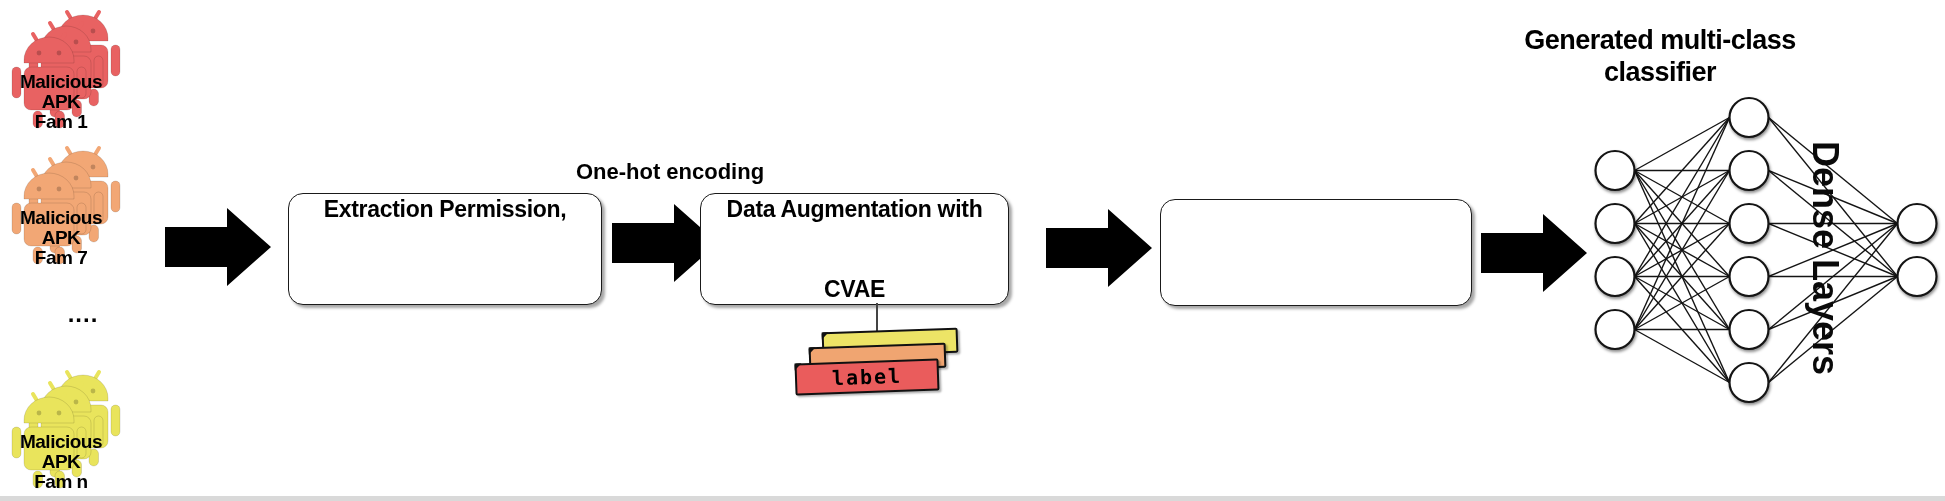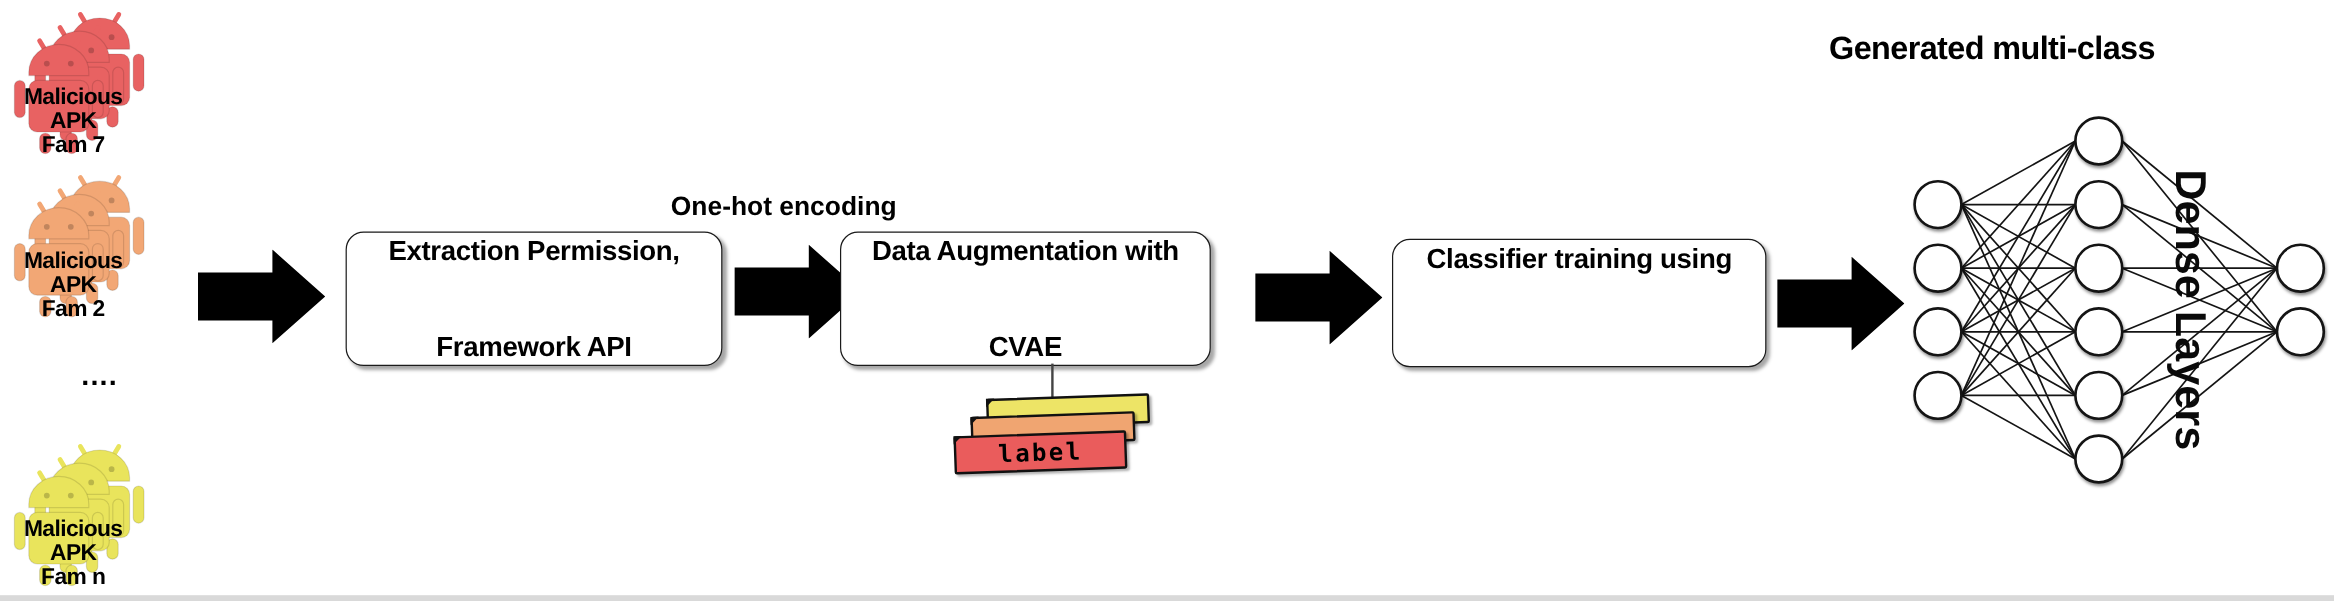--- a/index.html
+++ b/index.html
@@ -13,21 +13,21 @@
   .ellipsis{position:absolute;left:48px;top:300px;width:70px;text-align:center;
             font-weight:700;font-size:24px;letter-spacing:1px;color:#000;}
   
   .fat-arrow{position:absolute;width:106px;height:78px;}
   
   .pbox{position:absolute;background:#fff;border:1.6px solid #1a1a1a;border-radius:15px;
         box-shadow:3px 3px 3px rgba(0,0,0,0.35);display:flex;flex-direction:column;
         align-items:center;justify-content:space-between;text-align:center;
         font-weight:700;font-size:23px;line-height:30px;letter-spacing:-0.3px;color:#000;}
   
-  .onehot{position:absolute;left:559px;top:159px;width:222px;text-align:left;
+  .onehot{position:absolute;left:559px;top:159px;width:222px;text-align:center;
           font-weight:700;font-size:22px;color:#000;}
   
   .connector{position:absolute;left:876px;top:303px;width:1.6px;height:33px;background:#444;}
   
   .cards{position:absolute;left:790px;top:326px;width:178px;height:78px;}
   .card{position:absolute;border:2px solid #111;border-radius:2px;
         box-shadow:2px 2px 2px rgba(0,0,0,0.3);transform:rotate(-2deg);}
   .card::before{content:'';position:absolute;left:-2px;top:-2px;width:0;height:0;
         border-left:7px solid #111;border-bottom:7px solid transparent;}
   .card-back{left:32px;top:4px;width:132px;height:21px;}
@@ -73,34 +73,34 @@
 
   <div class="droid-group" style="left: 8px; top: 4px; --droid: #e86262;">
     <svg width="120" height="132" viewBox="0 0 120 132">
       <use href="#droid" x="34" y="0"></use>
         <use href="#droid" x="17" y="11"></use>
         <use href="#droid" x="0" y="22"></use>
     </svg>
     <div class="droid-label">
       <div>Malicious</div>
       <div>APK</div>
-      <div>Fam 7</div>
+      <div>Fam 1</div>
     </div>
   </div>
 
   <div class="droid-group" style="left: 8px; top: 140px; --droid: #f2a775;">
     <svg width="120" height="132" viewBox="0 0 120 132">
       <use href="#droid" x="34" y="0"></use>
         <use href="#droid" x="17" y="11"></use>
         <use href="#droid" x="0" y="22"></use>
     </svg>
     <div class="droid-label">
       <div>Malicious</div>
       <div>APK</div>
-      <div>Fam 2</div>
+      <div>Fam 7</div>
     </div>
   </div>
 
   <div class="ellipsis">....</div>
 
   <div class="droid-group" style="left: 8px; top: 364px; --droid: #e9e45c;">
     <svg width="120" height="132" viewBox="0 0 120 132">
       <use href="#droid" x="34" y="0"></use>
         <use href="#droid" x="17" y="11"></use>
         <use href="#droid" x="0" y="22"></use>
@@ -120,46 +120,45 @@
     </svg>
   <svg class="fat-arrow" style="left:1046px;top:209px" viewBox="0 0 106 78">
       <use href="#fatarrow"></use>
     </svg>
   <svg class="fat-arrow" style="left:1481px;top:214px" viewBox="0 0 106 78">
       <use href="#fatarrow"></use>
     </svg>
 
   <div class="pbox" style="left:288px;top:193px;width:312px;height:110px">
     <span>Extraction Permission,</span>
-    <span>Framework API</span>
   </div>
 
   <div class="onehot">One-hot encoding</div>
 
   <div class="pbox" style="left:700px;top:193px;width:307px;height:110px">
     <span>Data Augmentation with</span>
     <span>CVAE</span>
   </div>
 
   <div class="connector"></div>
 
   <div class="cards">
     <div class="card card-back" style="background: rgb(237, 228, 102);"></div>
     <div class="card card-mid" style="background: rgb(240, 165, 113);"></div>
     <div class="card card-front" style="background: rgb(234, 92, 92);">
       <span>label</span>
     </div>
   </div>
 
   <div class="pbox" style="left:1160px;top:199px;width:310px;height:105px">
-    <span>Classifier training using</span>
   </div>
 
   <div class="nn-title">
     <div>Generated multi-class</div>
+    <div>classifier</div>
   </div>
   <svg id="nn" width="360" height="320" viewBox="0 0 360 320">
       <line x1="49.5" y1="80.5" x2="144.5" y2="27.5"></line>
       <line x1="49.5" y1="80.5" x2="144.5" y2="80.5"></line>
       <line x1="49.5" y1="80.5" x2="144.5" y2="133.5"></line>
       <line x1="49.5" y1="80.5" x2="144.5" y2="186.5"></line>
       <line x1="49.5" y1="80.5" x2="144.5" y2="239.5"></line>
       <line x1="49.5" y1="80.5" x2="144.5" y2="292.5"></line>
       <line x1="49.5" y1="133.5" x2="144.5" y2="27.5"></line>
       <line x1="49.5" y1="133.5" x2="144.5" y2="80.5"></line>

